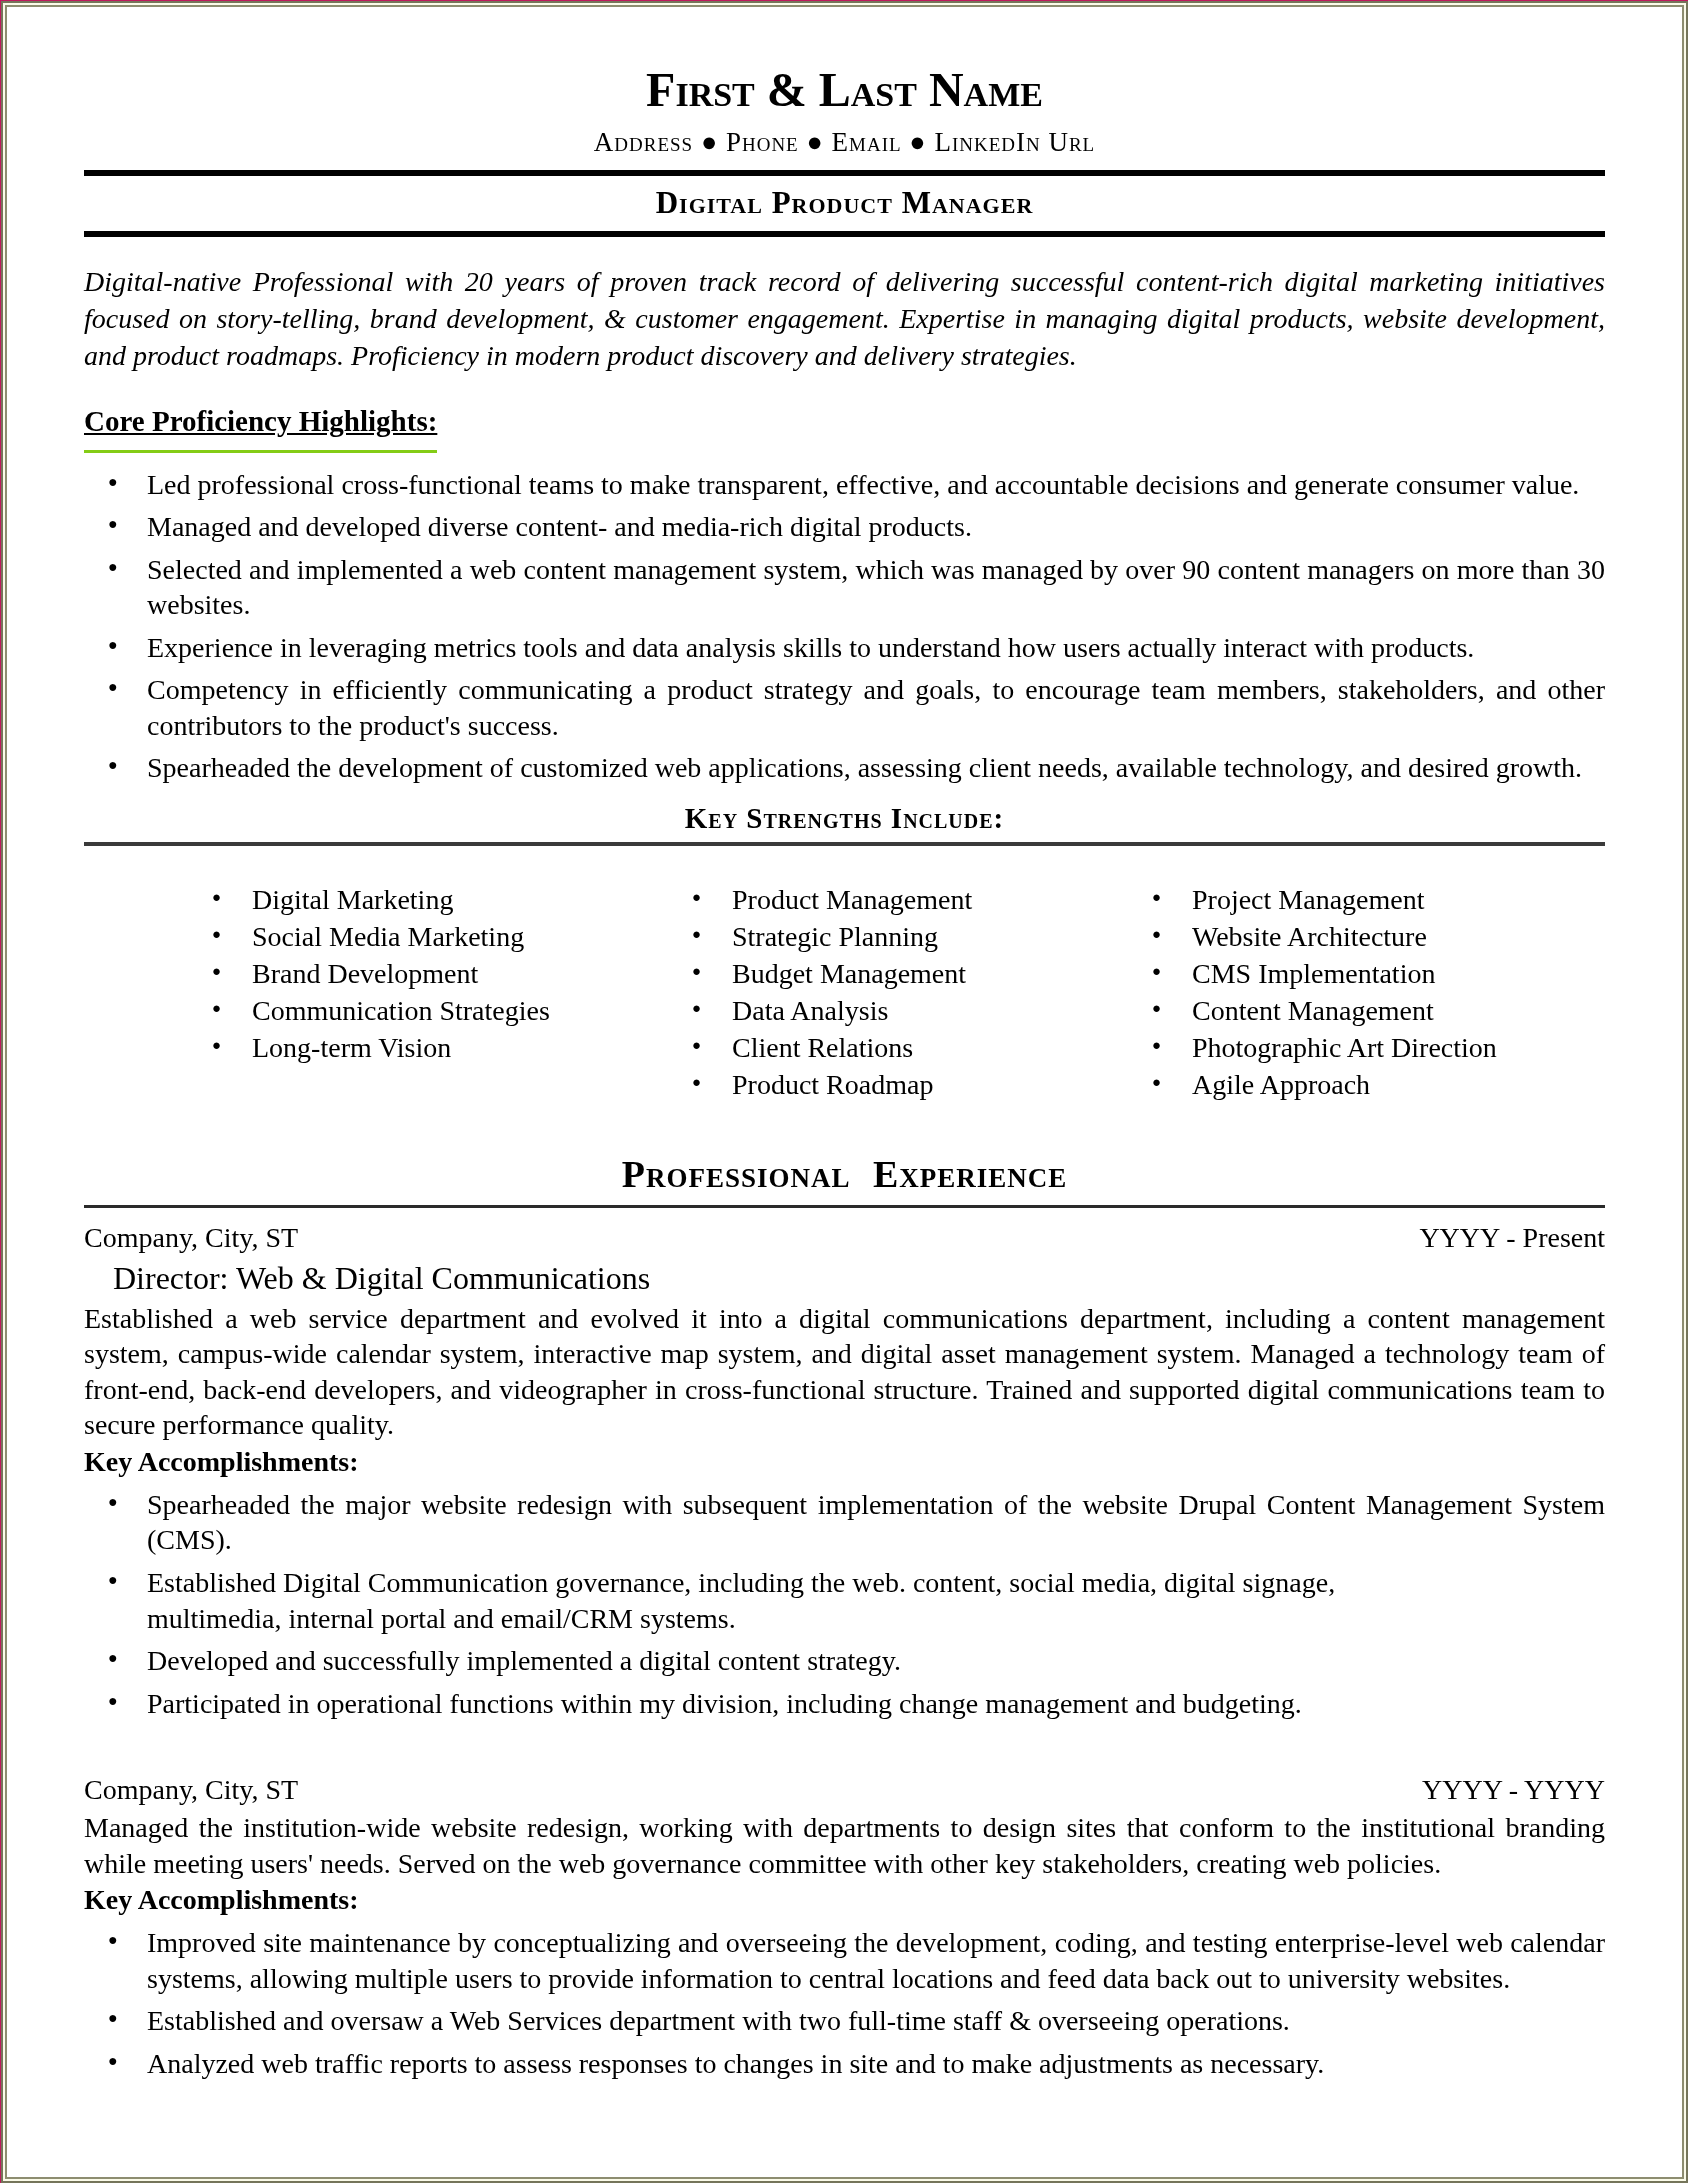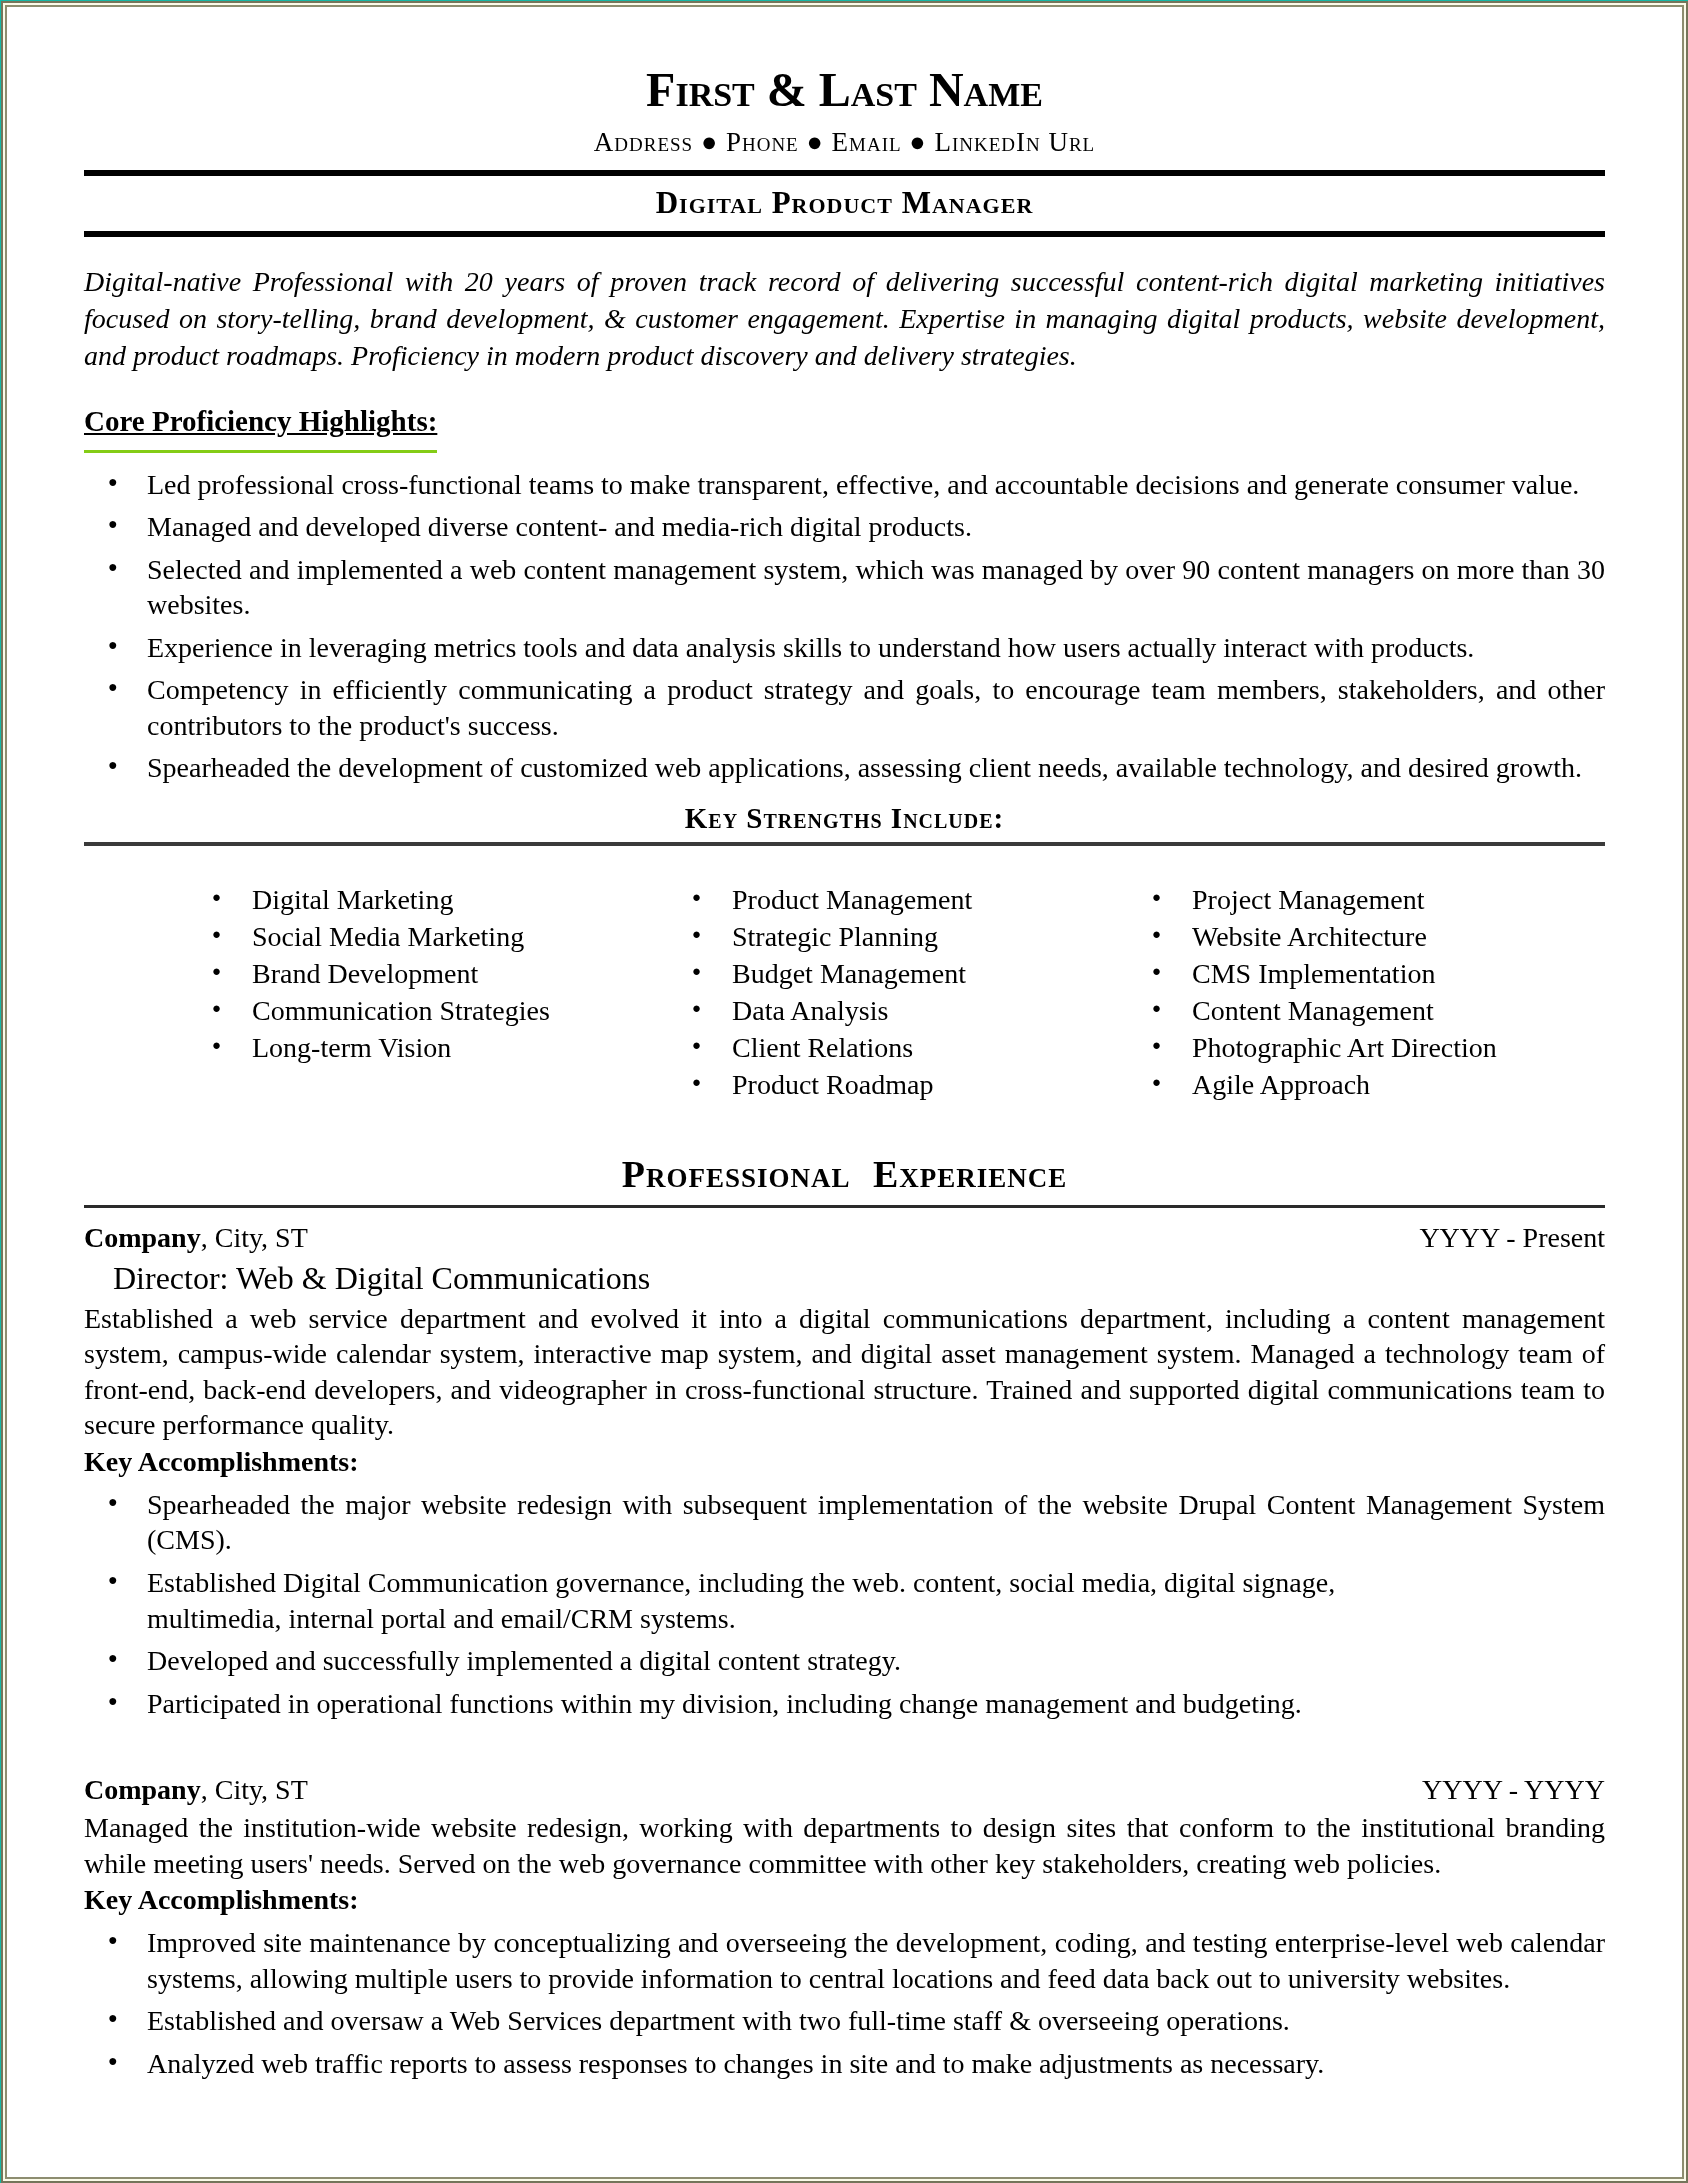--- a/index.html
+++ b/index.html
@@ -4,21 +4,21 @@
 <style>
   * { box-sizing: border-box; margin: 0; padding: 0; }
   html, body { background: #e9e9e0; }
   body {
     font-family: "Liberation Serif", "DejaVu Serif", serif;
     color: #000;
   }
   .page {
     width: 1689px;
     height: 2184px;
-    background: #14b8a6;
+    background: #be185d;
     padding: 1px;
     margin: 0 auto;
     overflow: hidden;
   }
   .frame-outer {
     width: 100%; height: 100%;
     border: 2px solid #75755a;
     padding: 2px;
     background: #fbfbe9;
   }
@@ -134,21 +134,21 @@
   }
   .rule-thin { height: 3px; background: #2a2a2a; margin-top: 9px; }
   .job { margin-top: 12px; }
   .job + .job { margin-top: 51px; }
   .job-head {
     display: flex;
     justify-content: space-between;
     font-size: 28px;
     line-height: 1.25;
   }
-  .company-name { font-weight: 700; }
+  .company-name { font-weight: 400; }
   .job-role { font-weight: 400; font-size: 32px; line-height: 1.25; margin-top: 3px; margin-left: 29px; }
   .job-desc {
     font-size: 28px;
     line-height: 1.27;
     text-align: justify;
     margin-top: 3px;
   }
   .accomp-heading { font-weight: 700; font-size: 28px; margin-top: 3px; }
   .job ul.bullet-list { margin-top: 9px; }
 </style>

